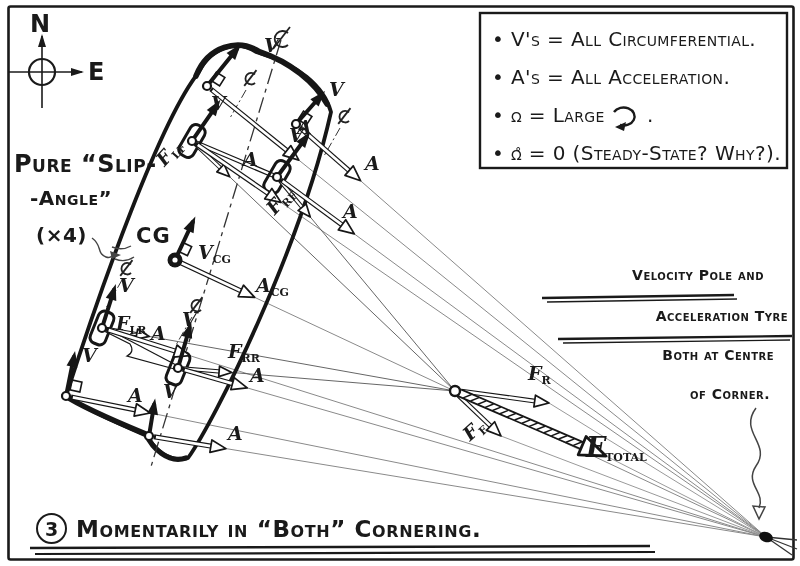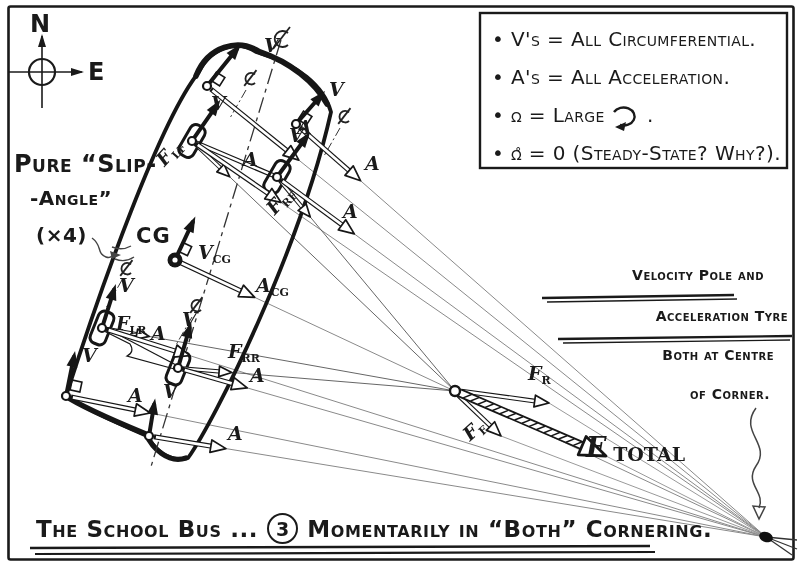--- a/index.html
+++ b/index.html
@@ -10,21 +10,21 @@
        white-space:nowrap;color:#1a1a1a;}
   .notes{position:absolute;left:492px;top:20px;width:292px;}
   .notes .row{font-size:20px;font-variant:small-caps;font-weight:400;letter-spacing:.4px;
        height:38px;display:flex;align-items:center;white-space:nowrap;}
   .pole-row{font-size:14px;}
   .u{position:relative;}
   .vlab{position:absolute;font-style:italic;font-weight:700;font-size:19px;
         font-family:"DejaVu Serif",serif;white-space:nowrap;line-height:1;}
   .vlab sub{font-size:11px;font-style:normal;font-weight:700;vertical-align:-4px;letter-spacing:0;}
   .vlab.big{font-size:27px;}
-  .vlab.big sub{font-size:19px;margin-left:8px;}
+  .vlab.big sub{font-size:11px;}
   .vlab.cglab{font-family:"DejaVu Sans",sans-serif;font-style:normal;font-size:21px;letter-spacing:1px;}
   .caption{position:absolute;left:36px;top:513px;display:flex;align-items:center;gap:9px;}
   .caption .cpart{font-size:23px;font-variant:small-caps;font-weight:600;letter-spacing:.6px;white-space:nowrap;}
   .circ-num{width:27px;height:27px;border:2.6px solid #1a1a1a;border-radius:50%;
         display:flex;align-items:center;justify-content:center;
         font-size:19px;font-weight:700;flex:0 0 auto;}
 </style>
 </head>
 <body>
 
@@ -269,21 +269,20 @@
   </div>
   <div class="txt pole-row" style="right:12px;top:308px;">
     <span class="u">Acceleration Tyre</span>
   </div>
   <div class="txt pole-row" style="right:26px;top:347px;">Both at Centre</div>
   <div class="txt pole-row" style="right:30px;top:386px;">
     <span>of Corner</span><span>.</span>
   </div>
 
   <div class="caption">
-    <span class="cpart">The School Bus ...</span>
     <span class="circ-num">3</span>
     <span class="cpart">Momentarily in “Both” Cornering.</span>
   </div>
 
   <div id="labels-layer">
       <span class="vlab" style="left: 264px; top: 36px;">V</span>
       <span class="vlab" style="left: 211px; top: 94px;">V</span>
       <span class="vlab" style="left: 329px; top: 80px;">V</span>
       <span class="vlab" style="left: 289px; top: 126px;">V</span>
       <span class="vlab" style="left: 198px; top: 203px; margin-top: 40px;">V<sub>CG</sub></span>

